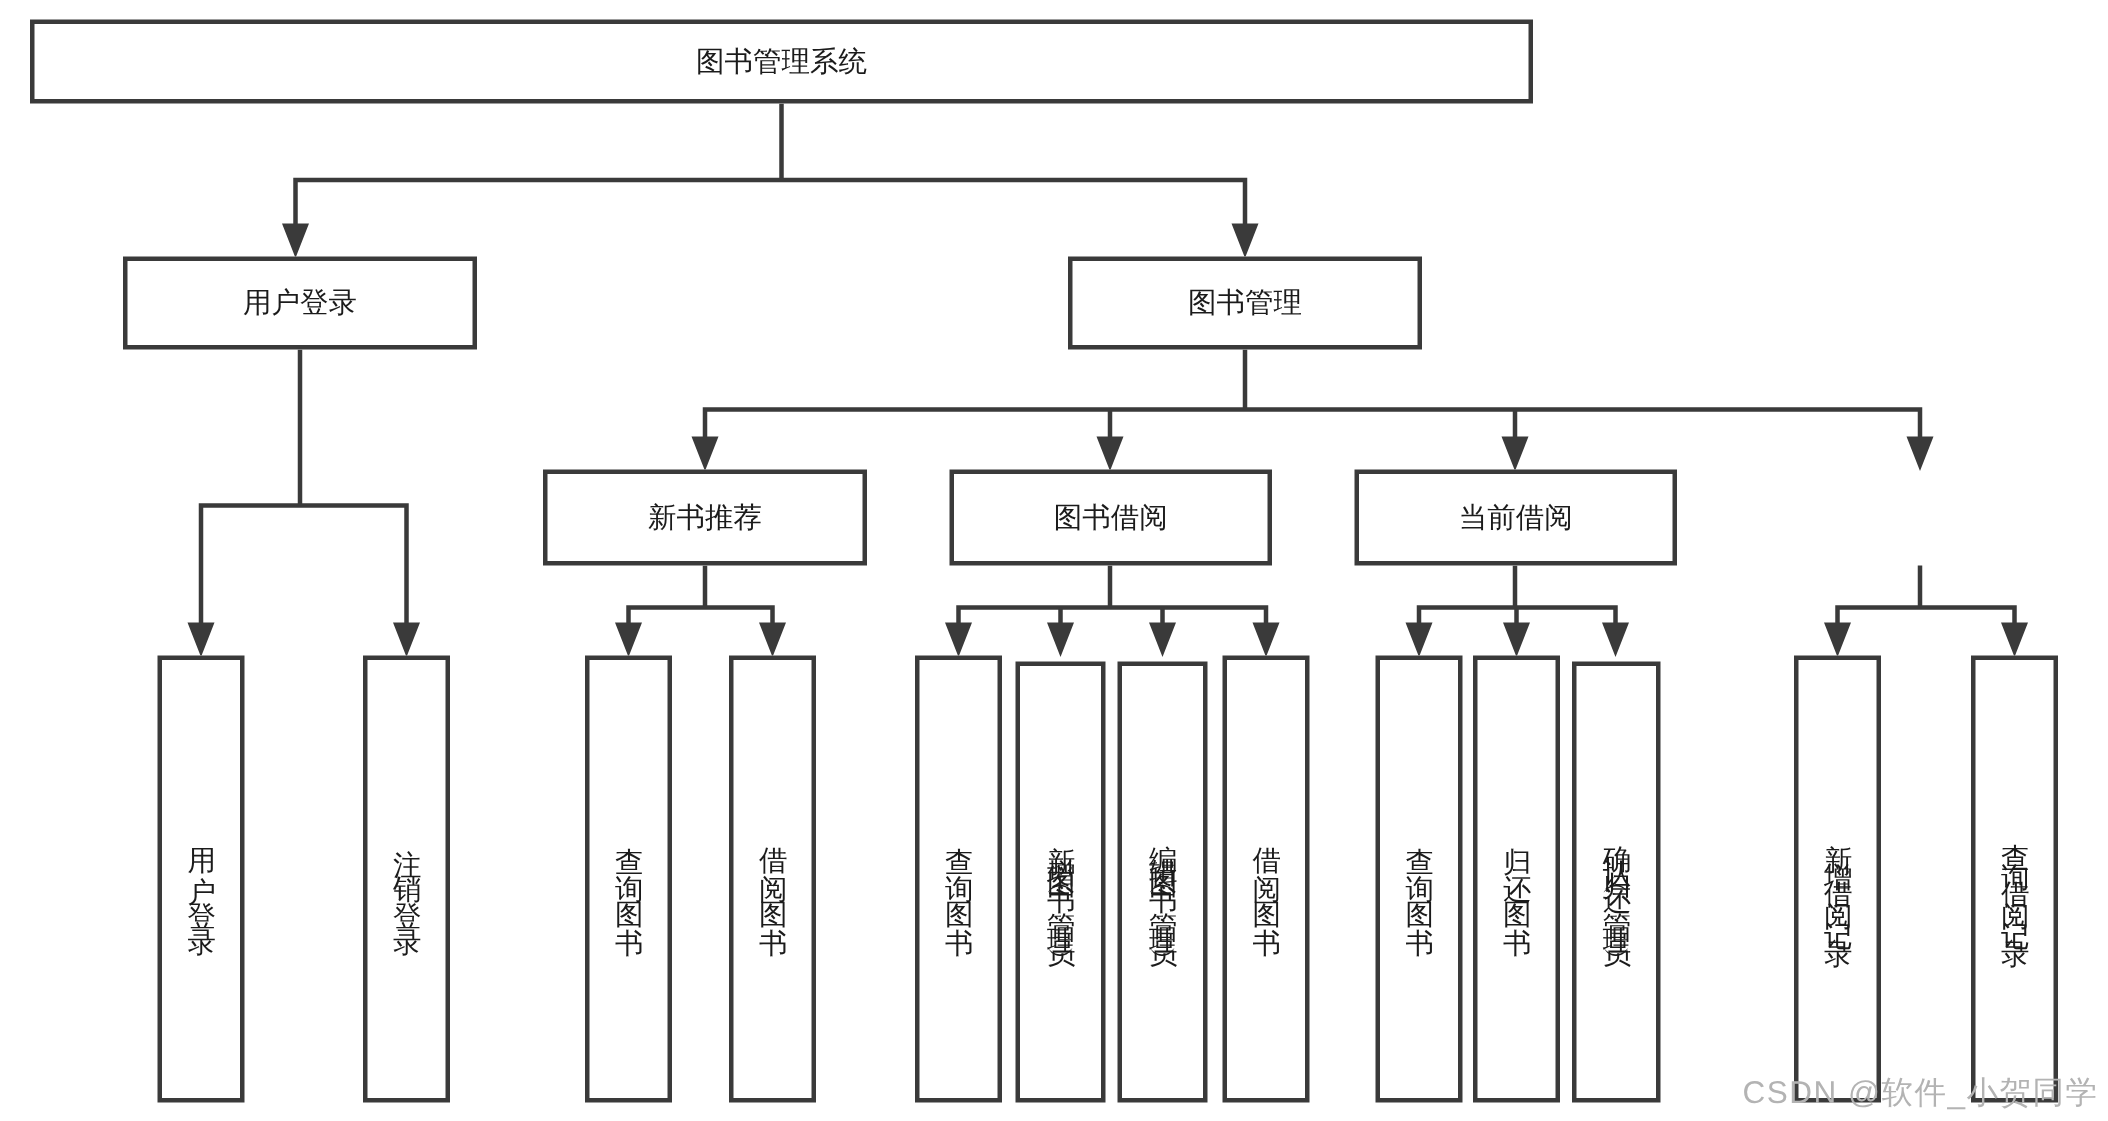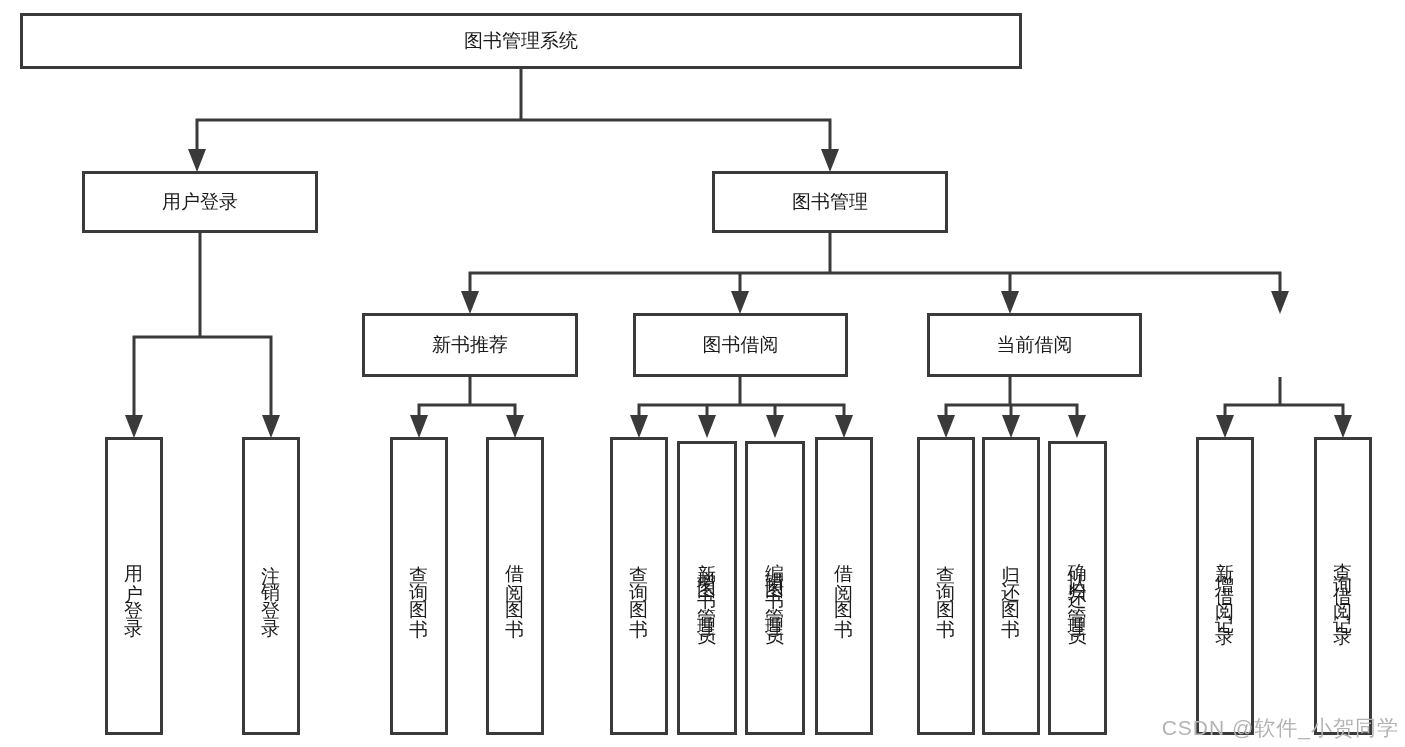--- a/index.html
+++ b/index.html
@@ -86,21 +86,21 @@
   <div class="box" style="left:362px;top:313px;width:216px;height:64px;">
     <span>新书推荐</span>
   </div>
 
   <div class="box" style="left:712px;top:171px;width:236px;height:62px;">
     <span>图书管理</span>
   </div>
   <div class="box" style="left:633px;top:313px;width:215px;height:64px;">
     <span>图书借阅</span>
   </div>
-  <div class="box" style="left:903px;top:313px;width:215px;height:64px;margin-left:24px;">
+  <div class="box" style="left:903px;top:313px;width:215px;height:64px;">
     <span>当前借阅</span>
   </div>
 
   <div class="box vbox" style="left:105px;">
     <span class="vtext sp4">用户登录</span>
   </div>
   <div class="box vbox" style="left:242px;">
     <span class="vtext sp4">注销登录</span>
   </div>
 

